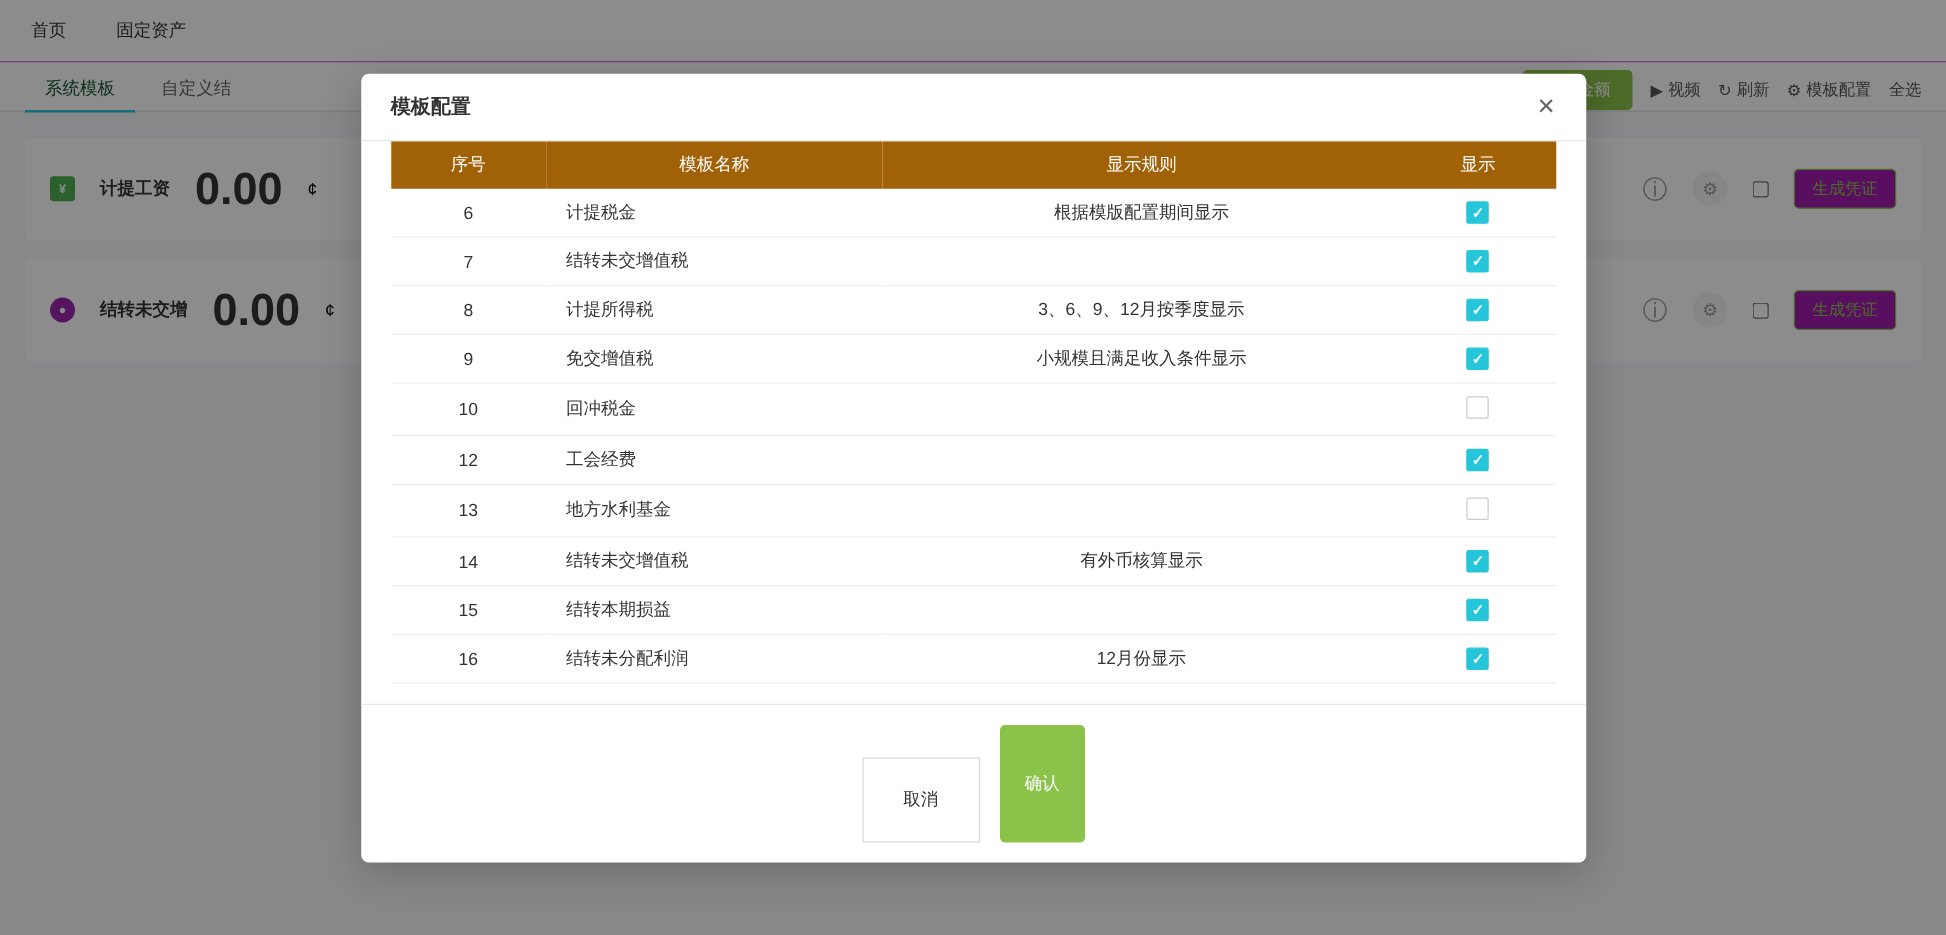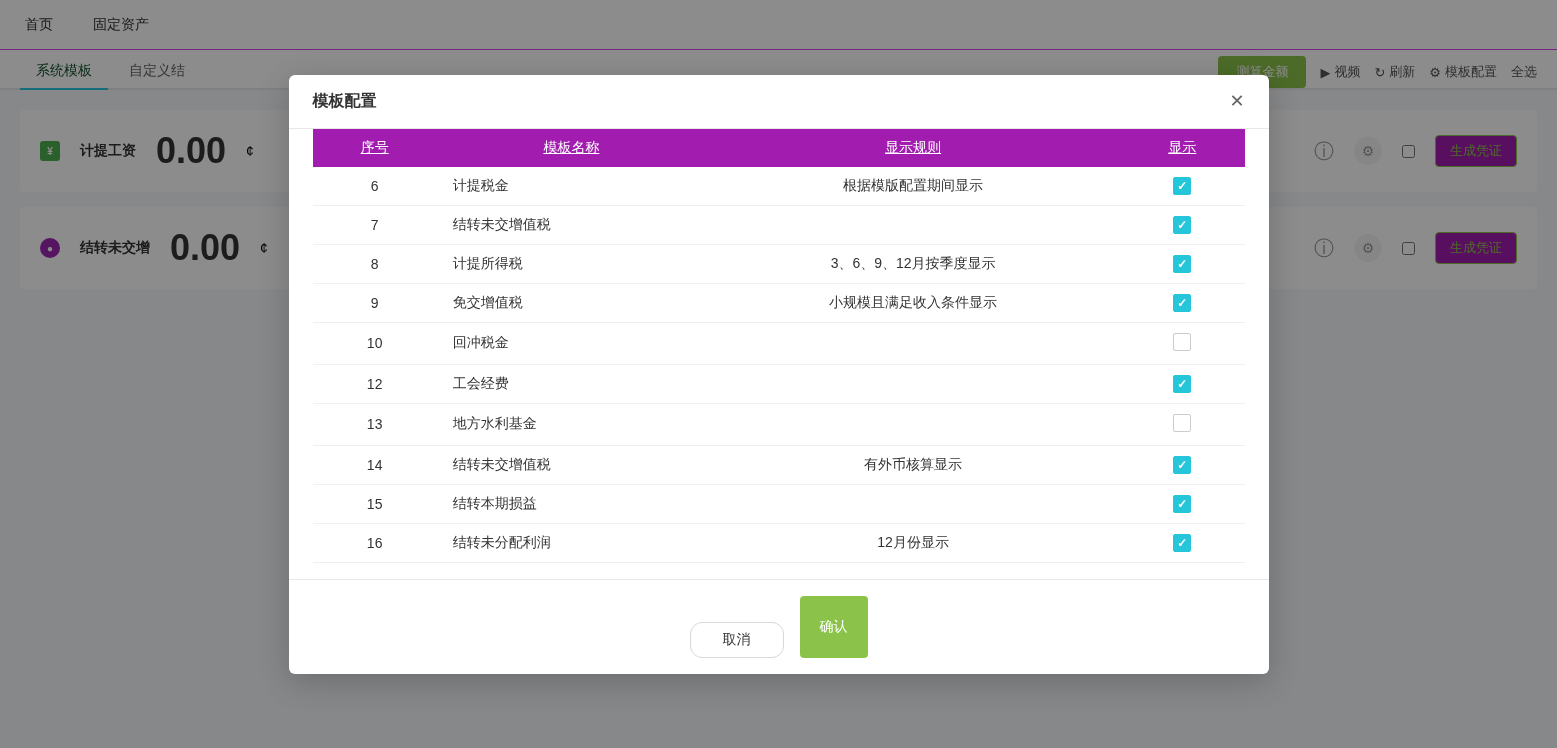--- a/index.html
+++ b/index.html
@@ -149,23 +149,22 @@
       overflow-y: auto;
       padding: 0 24px 16px 24px;
     }
 
     
     .config-table {
       width: 100%;
       border-collapse: collapse;
     }
     .config-table thead tr {
-      background: #a21caf;
-      color: #fff;
-      text-decoration: underline;
+      background: #a16207;
+      color: #fff;
     }
     .config-table thead th {
       padding: 10px 16px;
       text-align: center;
       font-weight: 500;
       font-size: 14px;
     }
     .config-table tbody tr {
       border-bottom: 1px solid #f0f0f0;
     }
@@ -218,25 +217,25 @@
 
     
     .modal-footer {
       display: flex;
       justify-content: center;
       gap: 16px;
       padding: 16px 24px;
       border-top: 1px solid #e8e8e8;
     }
     .btn-cancel {
-      padding: 8px 32px;
+      padding: 24px 32px;
       border: 1px solid #d9d9d9;
       background: #fff;
       color: #333;
-      border-radius: 12px;
+      border-radius: 0;
       cursor: pointer;
       font-size: 14px;
       margin-top: 26px;
     }
     .btn-confirm {
       padding: 8px 20px;
       background: #8bc34a;
       border: none;
       color: #fff;
       border-radius: 4px;

